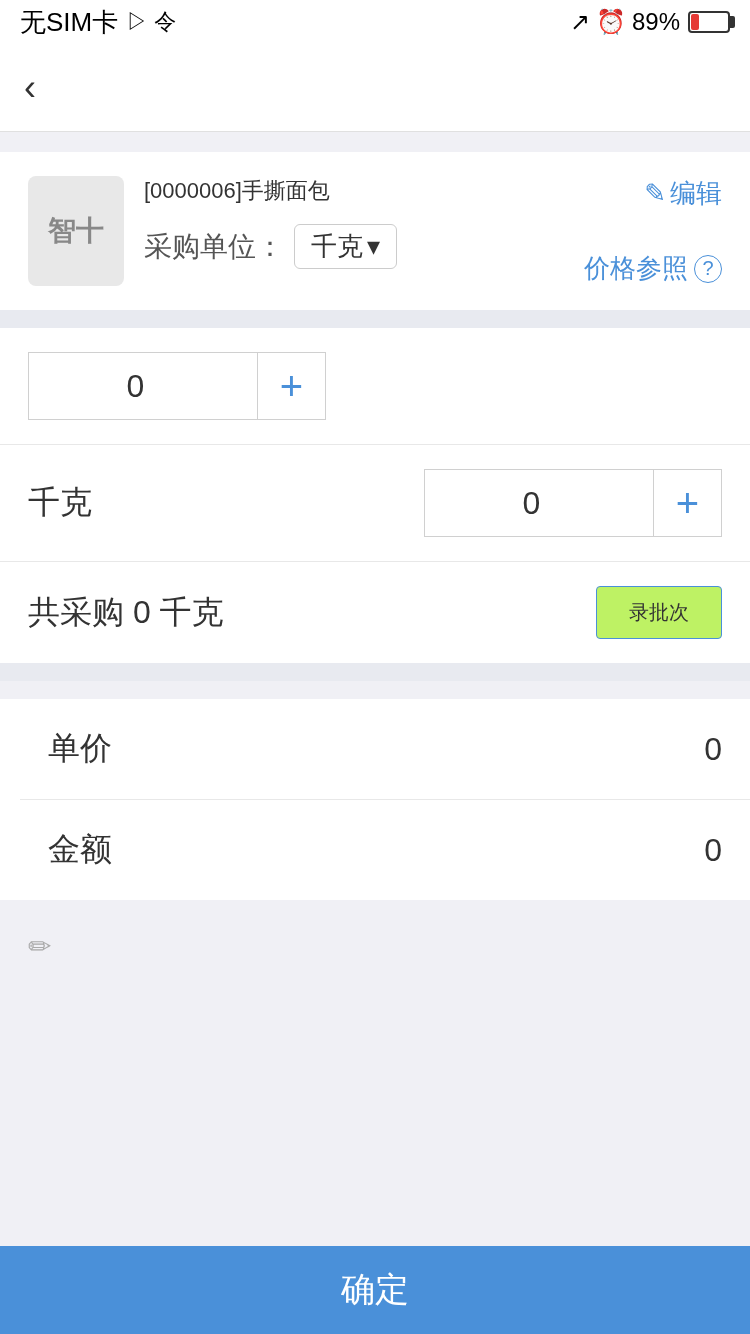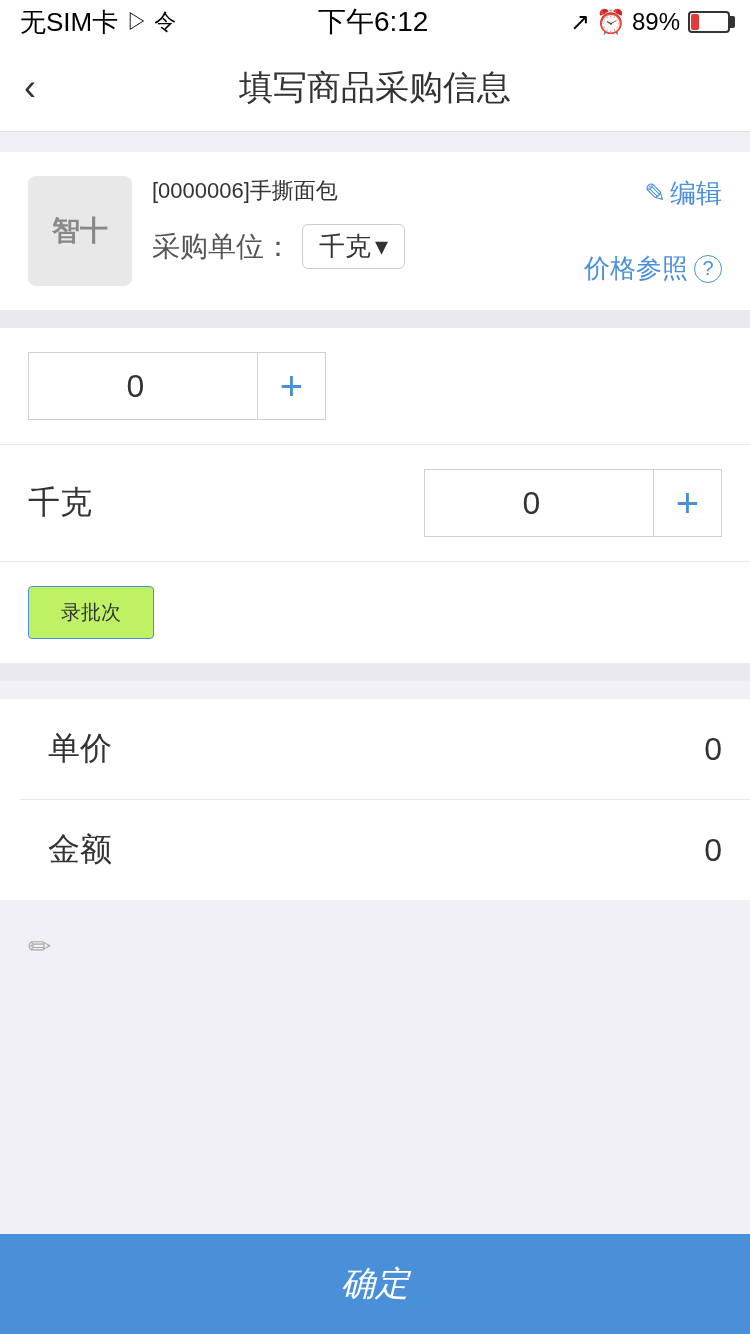--- a/index.html
+++ b/index.html
@@ -86,21 +86,21 @@
     .product-card {
       background: #fff;
       margin-top: 20px;
       padding: 24px 28px;
       display: flex;
       align-items: flex-start;
       gap: 20px;
       position: relative;
     }
     .product-thumb {
-      width: 104px;
+      width: 96px;
       height: 110px;
       background: #e8e8e8;
       border-radius: 8px;
       display: flex;
       align-items: center;
       justify-content: center;
       flex-shrink: 0;
     }
     .product-thumb-logo {
       font-size: 28px;
@@ -251,30 +251,29 @@
     
     .fill-space {
       flex: 1;
       min-height: 200px;
       background: #f0f0f5;
     }
 
     
     .confirm-bar {
       width: 750px;
-      height: 100px;
+      height: 88px;
       background: #4a90d9;
       display: flex;
       align-items: center;
       justify-content: center;
       position: fixed;
       bottom: 0;
       left: 0;
       cursor: pointer;
-      font-style: italic;
     }
     .confirm-text {
       font-size: 34px;
       color: #fff;
       font-weight: 500;
     }
 
     
     .content-area {
       padding-bottom: 100px;
@@ -287,34 +286,32 @@
     }
   </style>
 </head>
 <body>
 
 <div class="status-bar">
   <div class="status-left">
     <span>无SIM卡</span>
     <span class="wifi-icon">▷︎ 令</span>
   </div>
-  <div class="status-center">下午6:12</div>
   <div class="status-right">
     <span>↗</span>
     <span>⏰</span>
     <span>89%</span>
     <span class="battery-icon">
       <span class="battery-fill"></span>
     </span>
   </div>
 </div>
 
 <div class="nav-bar">
   <span class="nav-back">‹</span>
-  <span class="nav-title">填写商品采购信息</span>
 </div>
 
 <div class="content-area">
 
   <div class="product-card">
     <div class="product-thumb">
       <div class="product-thumb-logo">智十</div>
     </div>
     <div class="product-info">
       <div class="product-name">[0000006]手撕面包</div>
@@ -350,20 +347,21 @@
     <div class="input-row">
       <span class="input-label">千克</span>
       <div class="input-right">
         <input class="number-input" type="number" value="0" style="">
         <div class="plus-btn">+</div>
       </div>
     </div>
   </div>
 
   <div class="summary-row">
+    <span class="summary-text">共采购 0 千克</span>
     <button class="batch-btn">录批次</button>
   </div>
 
   <div class="section-divider"></div>
 
   <div class="info-section">
     <div class="info-row">
       <span class="info-label">单价</span>
       <span class="info-value">0</span>
     </div>

